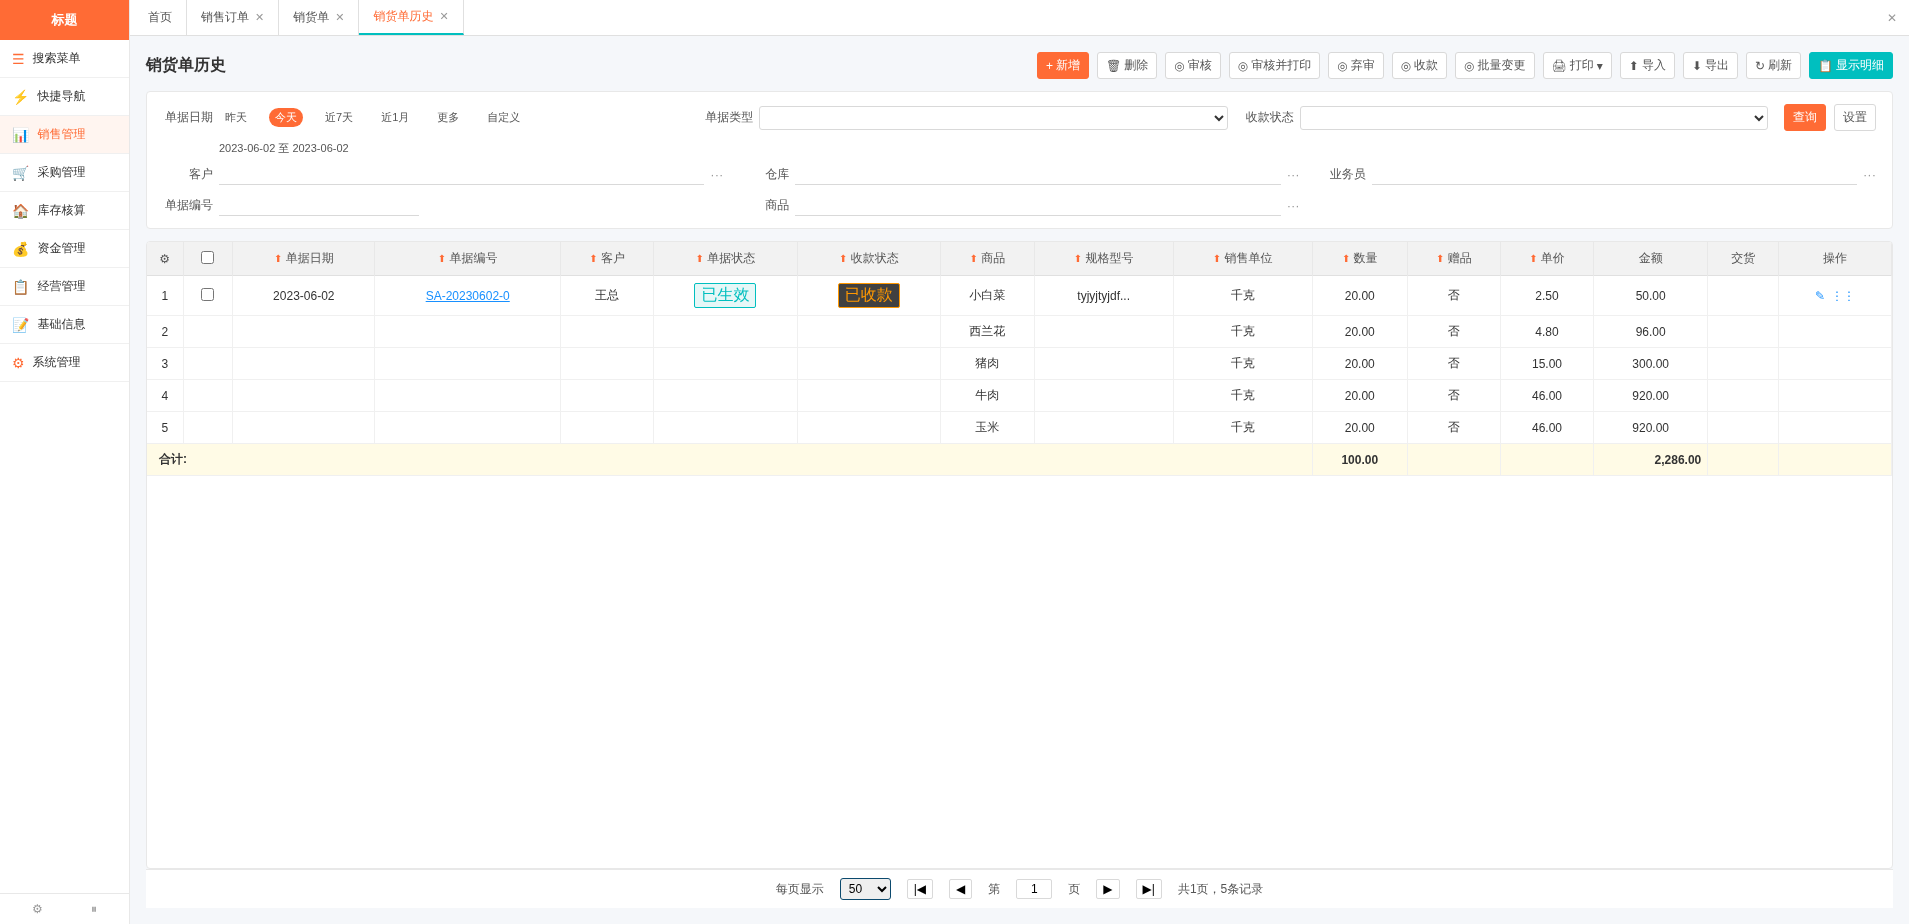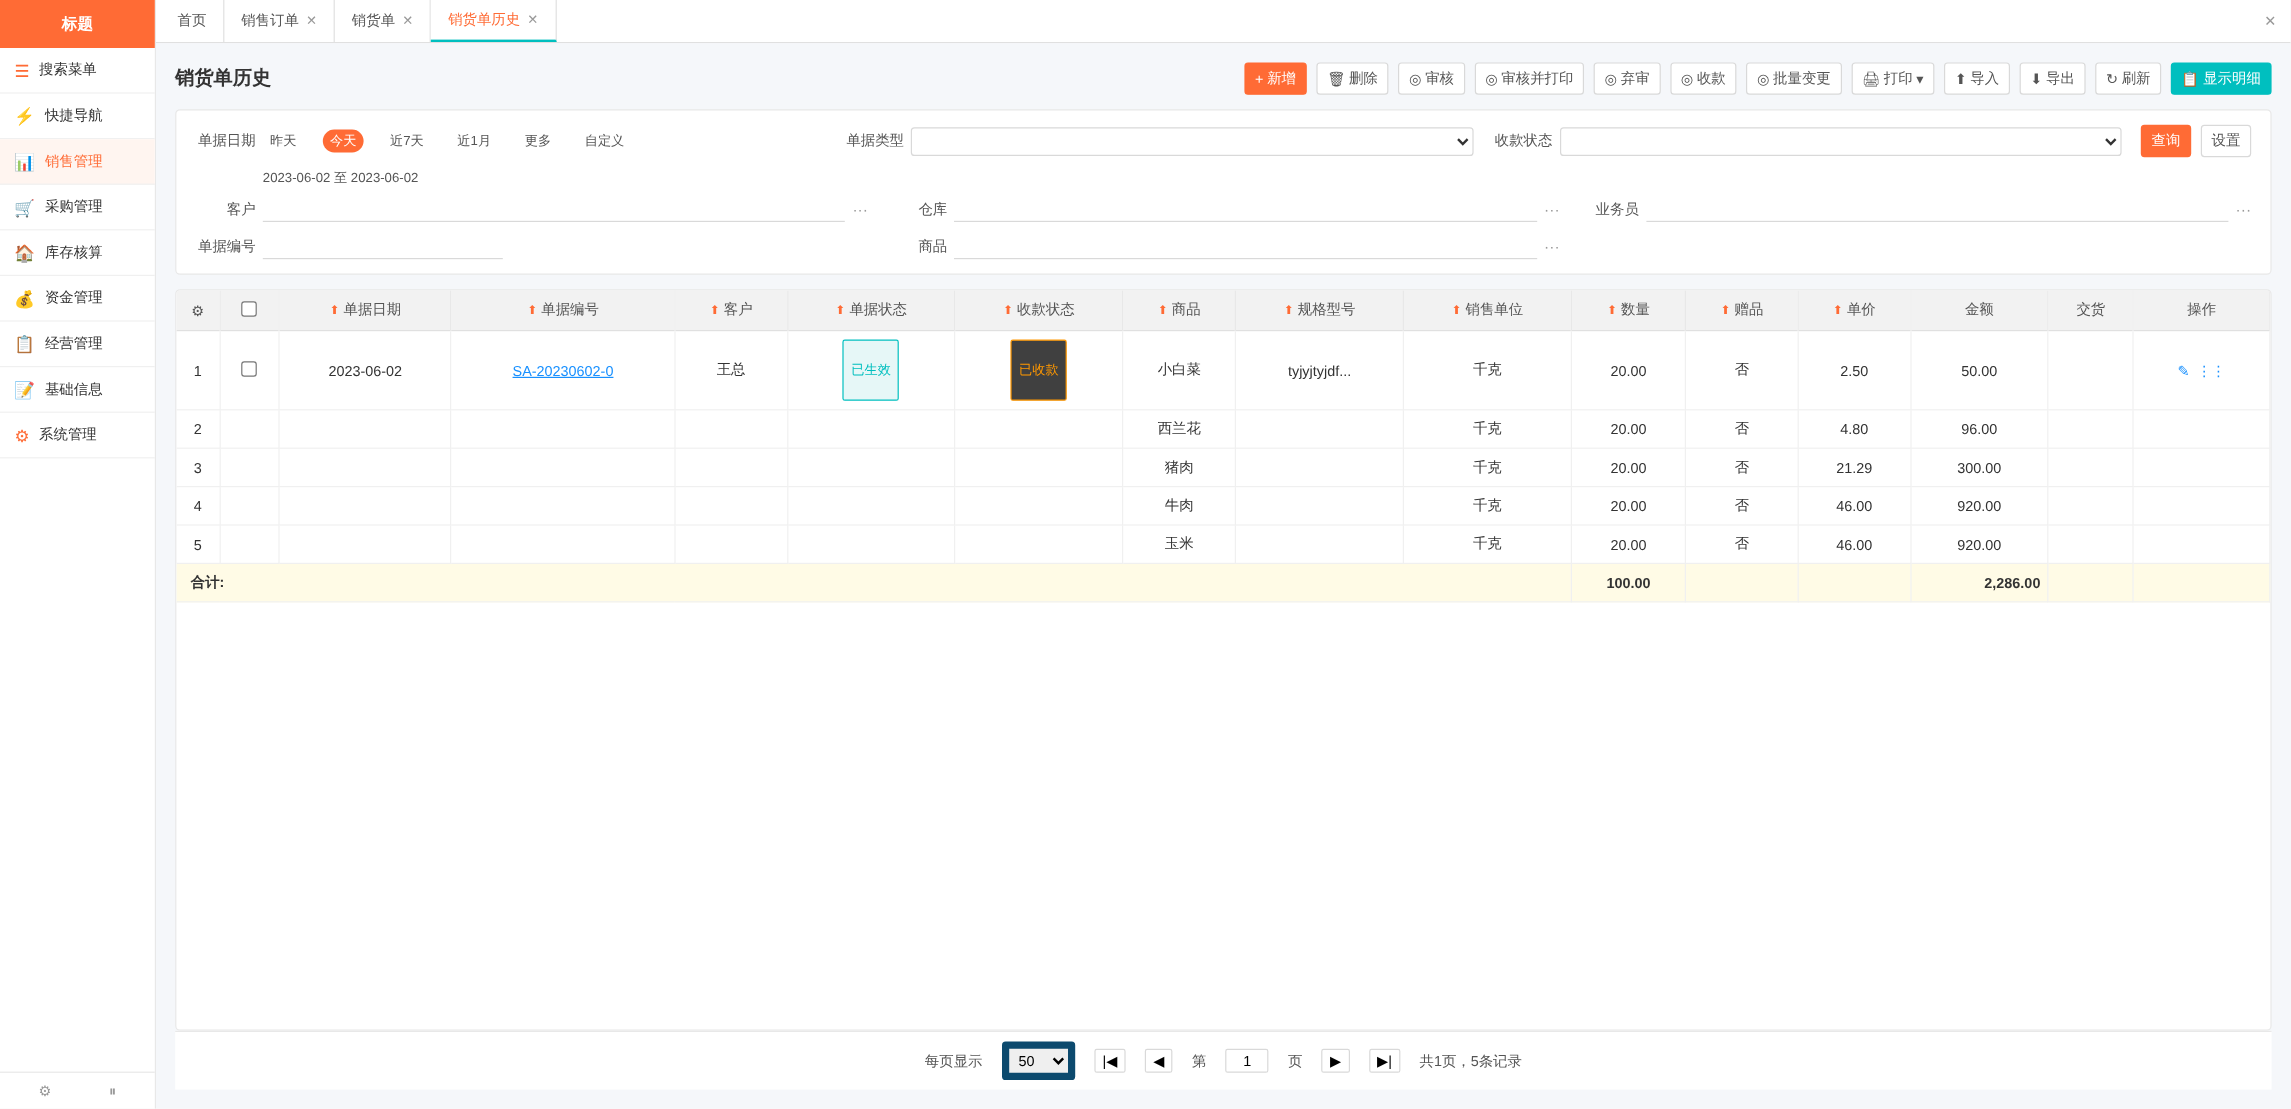--- a/index.html
+++ b/index.html
@@ -211,44 +211,44 @@
     td {
       padding: 7px 6px;
       text-align: center;
       border-bottom: 1px solid #f0f0f0;
       border-right: 1px solid #f0f0f0;
       color: #333;
       white-space: nowrap;
     }
     .status-badge {
       display: inline-block;
-      padding: 17px 6px;
+      padding: 1px 6px;
       border-radius: 2px;
-      font-size: 11px;
+      font-size: 16px;
     }
     .status-active { background: #e6f7f7; color: #00bfbf; border: 1px solid #00bfbf; }
     .status-collected { background: #404040; color: #ff9800; border: 1px solid #ff9800; }
     .link-text { color: #1890ff; cursor: pointer; text-decoration: underline; }
     .action-btn { color: #1890ff; cursor: pointer; margin: 0 3px; }
     .settings-col { width: 36px; }
 
     
     .pagination {
       display: flex;
       align-items: center;
       justify-content: center;
       padding: 8px 16px;
       background: #fff;
       border-top: 1px solid #e8e8e8;
       gap: 16px;
       font-size: 12px;
       color: #555;
     }
     .page-size-select {
-      border: 6px solid #0c4a6e;
+      border: 1px solid #0c4a6e;
       border-radius: 3px;
       padding: 2px 4px;
       outline: none;
     }
     .page-nav-btn {
       padding: 2px 6px;
       border: 1px solid #d9d9d9;
       background: #fff;
       cursor: pointer;
       border-radius: 2px;
@@ -514,21 +514,21 @@
     <td></td>
     <td></td>
     <td></td>
     <td></td>
     <td></td>
     <td>猪肉</td>
     <td></td>
     <td>千克</td>
     <td>20.00</td>
     <td>否</td>
-    <td>21.29</td>
+    <td>15.00</td>
     <td>300.00</td>
     <td></td>
     <td></td>
   </tr>
             <tr>
     <td>4</td>
     <td></td>
     <td></td>
     <td></td>
     <td></td>

